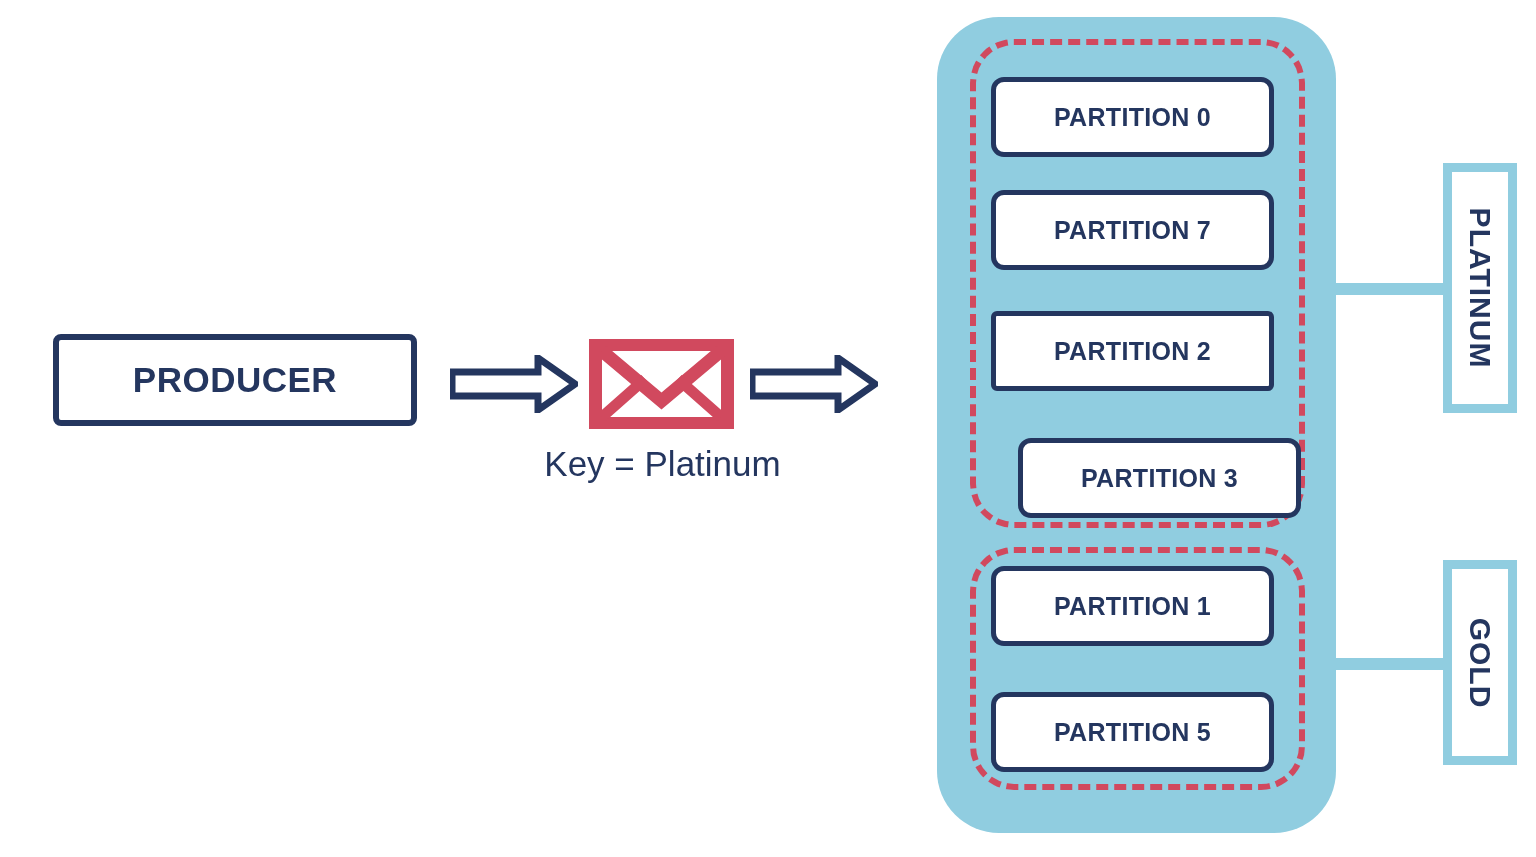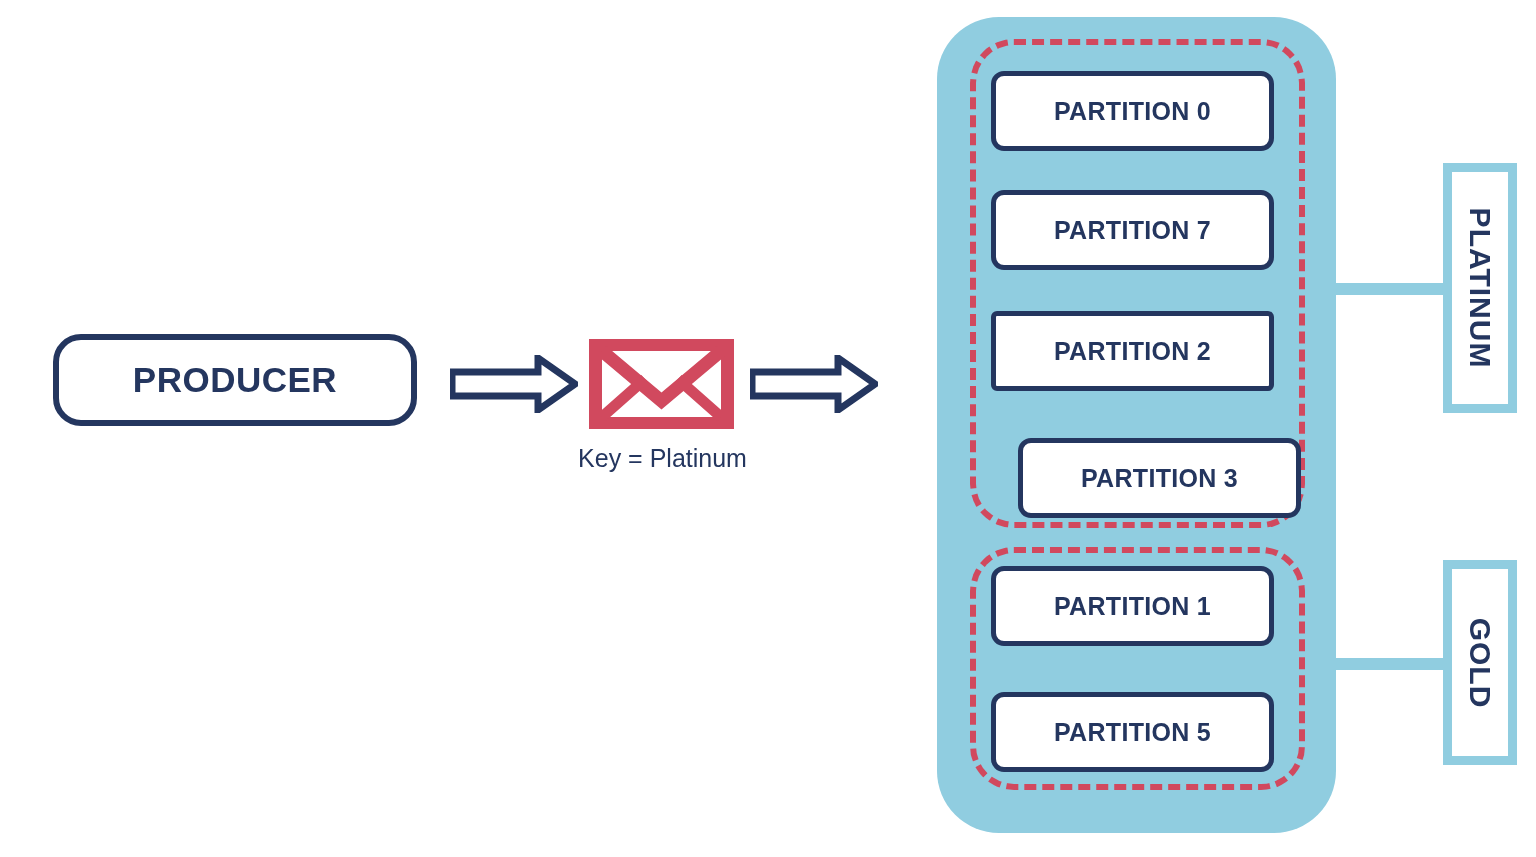--- a/index.html
+++ b/index.html
@@ -20,21 +20,21 @@
 
   
   .producer-box {
     position: absolute;
     left: 53px;
     top: 334px;
     width: 364px;
     height: 92px;
     box-sizing: border-box;
     border: 6px solid #24365F;
-    border-radius: 28px;
+    border-radius: 8px;
     background: #ffffff;
     display: flex;
     align-items: center;
     justify-content: center;
   }
   .producer-label {
     font-size: 35px;
     font-weight: bold;
     letter-spacing: 0.5px;
     color: #24365F;
@@ -52,21 +52,21 @@
     top: 339px;
     width: 145px;
     height: 90px;
   }
   .key-label {
     position: absolute;
     left: 490px;
     top: 444px;
     width: 345px;
     text-align: center;
-    font-size: 25px;
+    font-size: 35px;
     font-weight: normal;
     color: #24365F;
   }
 
   
   .topic-container {
     position: absolute;
     left: 937px;
     top: 17px;
     width: 399px;
@@ -164,21 +164,21 @@
 
   <svg class="arrow" style="left:750px; top:355px;" width="128" height="58" viewBox="0 0 128 58">
     <polygon points="2,17 88,17 88,3 125,29 88,55 88,41 2,41" fill="#ffffff" stroke="#24365F" stroke-width="7" stroke-linejoin="miter"></polygon>
   </svg>
 
   <div class="topic-container"></div>
 
   <div class="group-outline group-platinum"></div>
   <div class="group-outline group-gold"></div>
 
-  <div class="partition" style="top:71px;">
+  <div class="partition" style="top:77px;">
     <span class="partition-label">PARTITION 0</span>
   </div>
   <div class="partition" style="top:190px;">
     <span class="partition-label">PARTITION 7</span>
   </div>
   <div class="partition" style="top:311px;border-radius:6px;">
     <span class="partition-label">PARTITION 2</span>
   </div>
   <div class="partition" style="top:438px;margin-left:27px;">
     <span class="partition-label">PARTITION 3</span>

